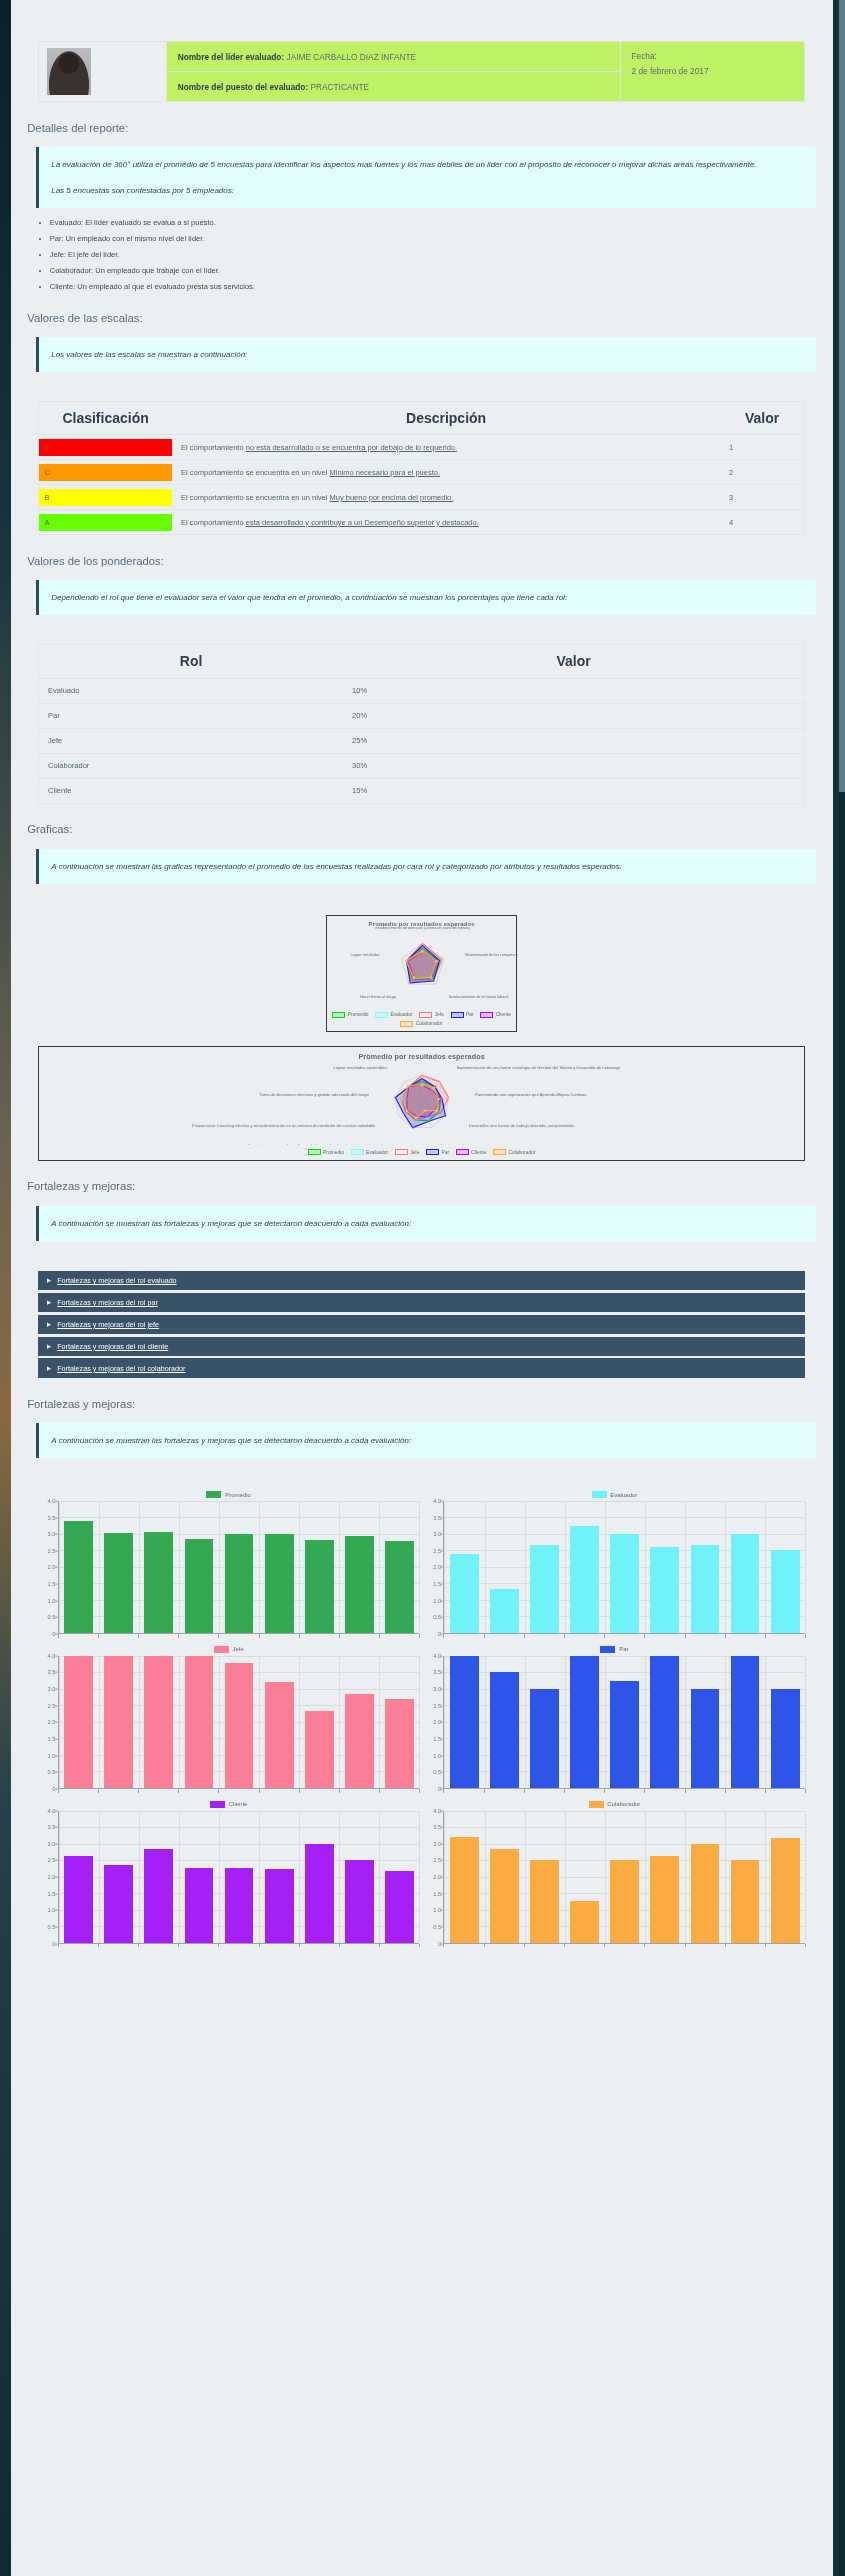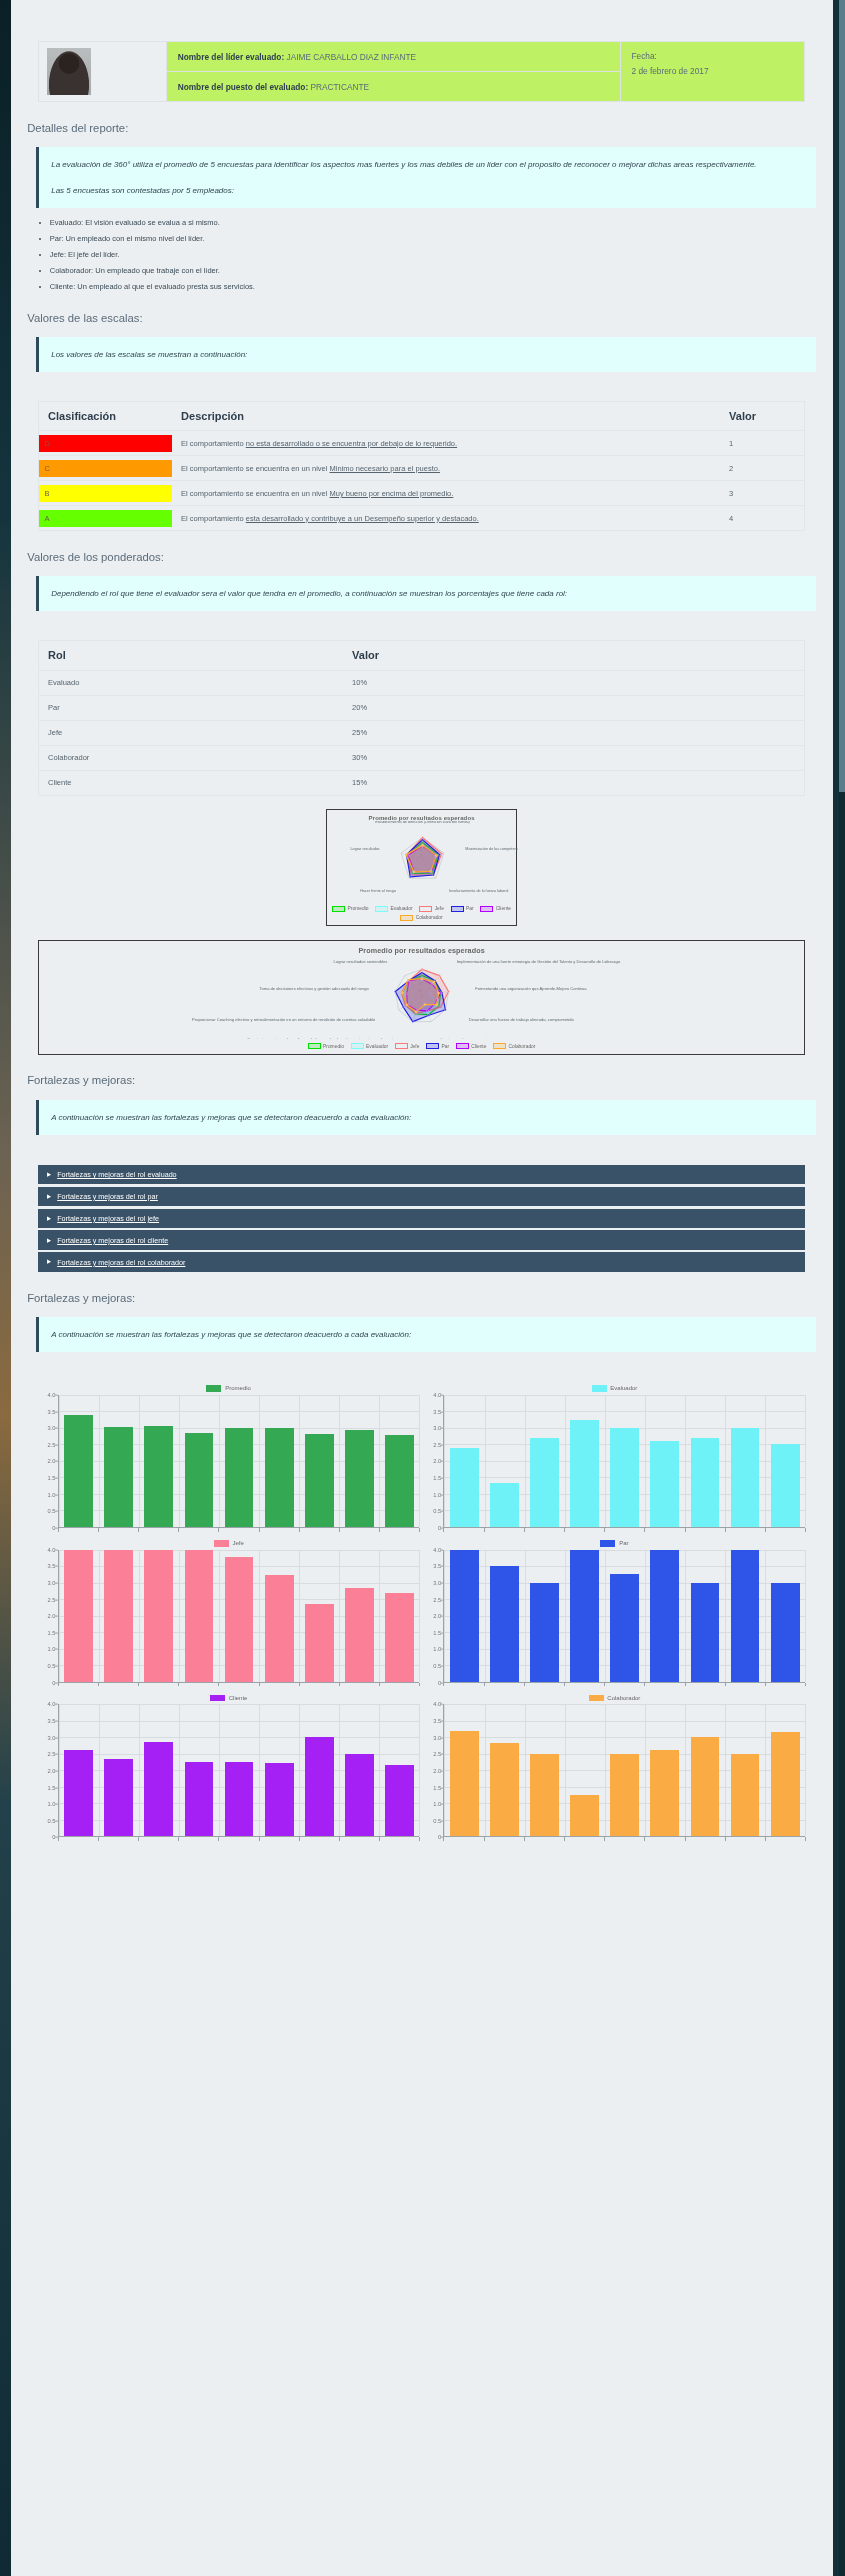--- a/index.html
+++ b/index.html
@@ -78,21 +78,21 @@
 
   ul.bullets{margin:10.6px 0 0 22.6px;padding:0;list-style:disc;}
   ul.bullets li{font-size:7.5px;color:#3b4b57;margin:0 0 5.3px 0;line-height:1.4;}
 
   
   table.data{
     width:767px;margin:10.6px auto 0 auto;border-collapse:collapse;
     border:0.8px solid #e2e6e9;font-size:7.5px;
   }
   table.data th{
-    text-align:left;font-size:11px;color:#2f3e4d;font-weight:bold;
+    text-align:center;font-size:14px;color:#2f3e4d;font-weight:bold;
     padding:8.3px 9px;border-bottom:1.5px solid #e2e6e9;background:#eceff1;
   }
   table.data td{
     padding:7.5px 9px;border-top:0.8px solid #e2e6e9;color:#55646f;vertical-align:middle;
   }
   .col-class{width:115px;padding:0 !important;}
   .swatch{display:block;height:17.3px;line-height:17.3px;padding-left:5.3px;font-size:7.5px;color:#6d5f4f;}
   .col-val{width:66px;}
   .underl{text-decoration:underline;}
 
@@ -193,21 +193,21 @@
     </div>
 
     <div class="content">
 
       <h2 class="section">Detalles del reporte:</h2>
       <div class="callout">
         <p>La evaluación de 360° utiliza el promedio de 5 encuestas para identificar los aspectos mas fuertes y los mas debiles de un lider con el proposito de reconocer o mejorar dichas areas respectivamente.</p>
         <p>Las 5 encuestas son contestadas por 5 empleados:</p>
       </div>
       <ul class="bullets">
-        <li>Evaluado: El visión evaluado se evalua a si mismo.</li>
+        <li>Evaluado: El líder evaluado se evalua a si puesto.</li>
         <li>Par: Un empleado con el mismo nivel del líder.</li>
         <li>Jefe: El jefe del líder.</li>
         <li>Colaborador: Un empleado que trabaje con el líder.</li>
         <li>Cliente: Un empleado al que el evaluado presta sus servicios.</li>
       </ul>
 
       <h2 class="section">Valores de las escalas:</h2>
       <div class="callout">
         <p>Los valores de las escalas se muestran a continuación:</p>
       </div>
@@ -285,20 +285,27 @@
             <td>Colaborador</td>
             <td>30%</td>
           </tr>
           <tr>
             <td>Cliente</td>
             <td>15%</td>
           </tr>
         </tbody>
     </table>
 
+    <div class="content">
+
+      <h2 class="section">Graficas:</h2>
+      <div class="callout">
+        <p>A continuación se muestran las graficas representando el promedio de las encuestas realizadas por cara rol y categorizado por atributos y resultados esperados:</p>
+      </div>
+    </div>
 
     <div class="chart-card small">
       <div class="chart-title">Promedio por resultados esperados</div>
       <svg id="radar0" width="191" height="81" viewBox="0 0 254 108">
           <polygon points="127,44.5 134.13292387221364,49.68237254218789 131.40838939219356,58.06762745781211 122.59161060780646,58.06762745781211 119.86707612778635,49.68237254218789" fill="none" stroke="#c3cacd" stroke-width="0.5"></polygon>
           <polygon points="127,37 141.2658477444273,47.36474508437579 135.8167787843871,64.13525491562422 118.1832212156129,64.13525491562422 112.7341522555727,47.36474508437579" fill="none" stroke="#c3cacd" stroke-width="0.5"></polygon>
           <polygon points="127,29.5 148.39877161664094,45.04711762656368 140.22516817658064,70.20288237343632 113.77483182341936,70.20288237343632 105.60122838335904,45.04711762656369" fill="none" stroke="#c3cacd" stroke-width="0.5"></polygon>
           <polygon points="127,22 155.5316954888546,42.72949016875158 144.6335575687742,76.27050983124843 109.3664424312258,76.27050983124843 98.46830451114539,42.72949016875158" fill="none" stroke="#9aa3a8" stroke-width="0.5"></polygon>
           <line x1="127" y1="52" x2="127" y2="22" stroke="#c3cacd" stroke-width="0.5"></line>
           <line x1="127" y1="52" x2="155.5316954888546" y2="42.72949016875158" stroke="#c3cacd" stroke-width="0.5"></line>

